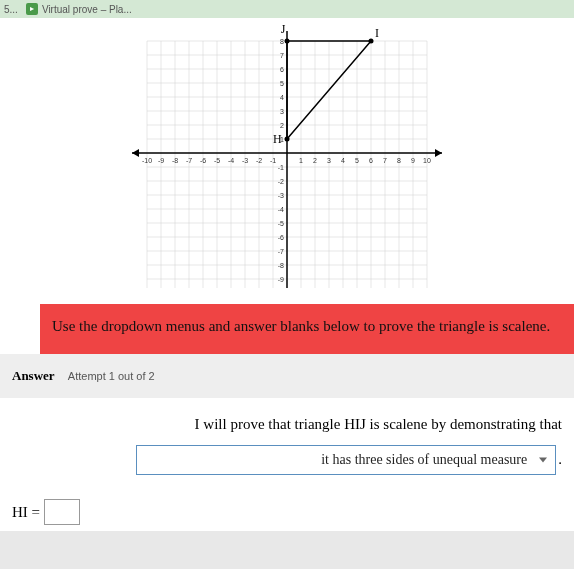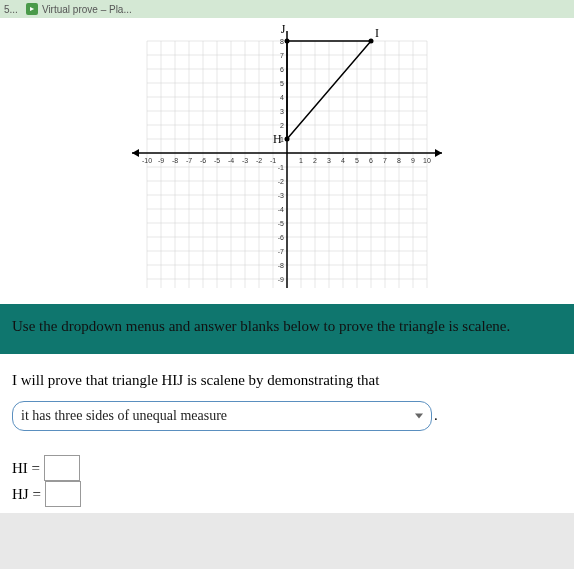--- a/index.html
+++ b/index.html
@@ -37,44 +37,46 @@
   .content {
     background: #fff;
     width: 100%;
     padding: 0;
   }
   .graph-wrap {
     background: #fff;
     padding-bottom: 16px;
   }
   .instruction {
-    background: #0f766e;
+    background: #ef4444;
     font-size: 15px;
     padding: 14px 12px 18px 12px;
     color: #111;
     border-bottom: 1px solid transparent;
+    margin-left: 40px;
   }
   .answer-row {
     background: #eee;
     padding: 14px 12px;
     font-size: 13px;
   }
   .answer-row .label { font-weight: bold; margin-right: 10px; }
   .answer-row .attempt { color: #555; font-family: Arial, sans-serif; font-size: 11px;}
   .proof-area {
     background: #fff;
-    padding: 18px 20px 10px 12px;
+    padding: 18px 12px 10px 12px;
+    text-align: right;
   }
   .proof-text {
     font-size: 15px;
     margin-bottom: 12px;
   }
   .dropdown {
     border: 1px solid #5a8fbf;
-    border-radius: 12px;
+    border-radius: 0;
     padding: 6px 28px 6px 8px;
     font-size: 14px;
     font-family: Georgia, serif;
     width: 420px;
     background: #fff;
     position: relative;
     display: inline-block;
     color: #222;
   }
   .dropdown::after {
@@ -87,21 +89,20 @@
     border-left: 4px solid transparent;
     border-right: 4px solid transparent;
     border-top: 5px solid #666;
   }
   .equations {
     display: flex;
     justify-content: space-between;
     padding: 14px 12px 6px 12px;
     background: #fff;
     font-size: 15px;
-    flex-direction: column;
   }
   .eq-item { display: flex; align-items: center; gap: 4px; }
   .eq-box {
     width: 36px;
     height: 26px;
     border: 1px solid #999;
     background: #fff;
   }
   .period { font-size: 15px; margin-left: 2px; }
 </style>
@@ -221,32 +222,32 @@
         <circle cx="0" cy="-112" r="2.5" fill="#000"></circle>
         <text x="-14" y="-10" font-family="Georgia" font-size="12">H</text>
         <text x="88" y="-116" font-family="Georgia" font-size="12">I</text>
         <text x="-4" y="-120" font-family="Georgia" font-size="12" text-anchor="middle">J</text>
       </g>
     </svg>
   </div>
 
   <div class="instruction">Use the dropdown menus and answer blanks below to prove the triangle is scalene.</div>
 
+  <div class="answer-row">
+    <span class="label">Answer</span>
+    <span class="attempt">Attempt 1 out of 2</span>
+  </div>
 
   <div class="proof-area">
     <div class="proof-text">I will prove that triangle HIJ is scalene by demonstrating that</div>
     <div class="dropdown">
       <span>it has three sides of unequal measure</span>
     </div><span class="period">.</span>
   </div>
 
   <div class="equations">
     <div class="eq-item">
       <span>HI =</span>
       <input class="eq-box" style="">
     </div>
-    <div class="eq-item">
-      <span>HJ =</span>
-      <input class="eq-box" style="">
-    </div>
   </div>
 
 </div>
 
 </body></html>

